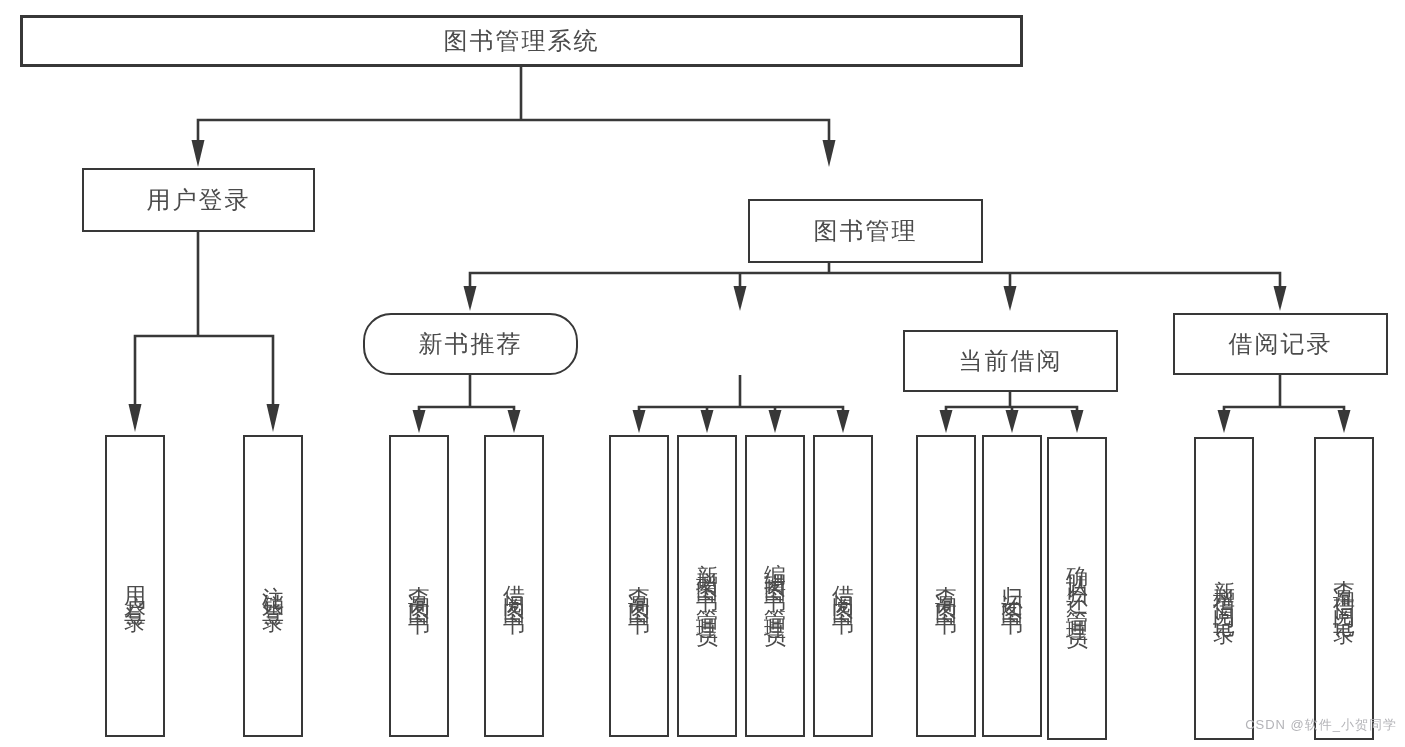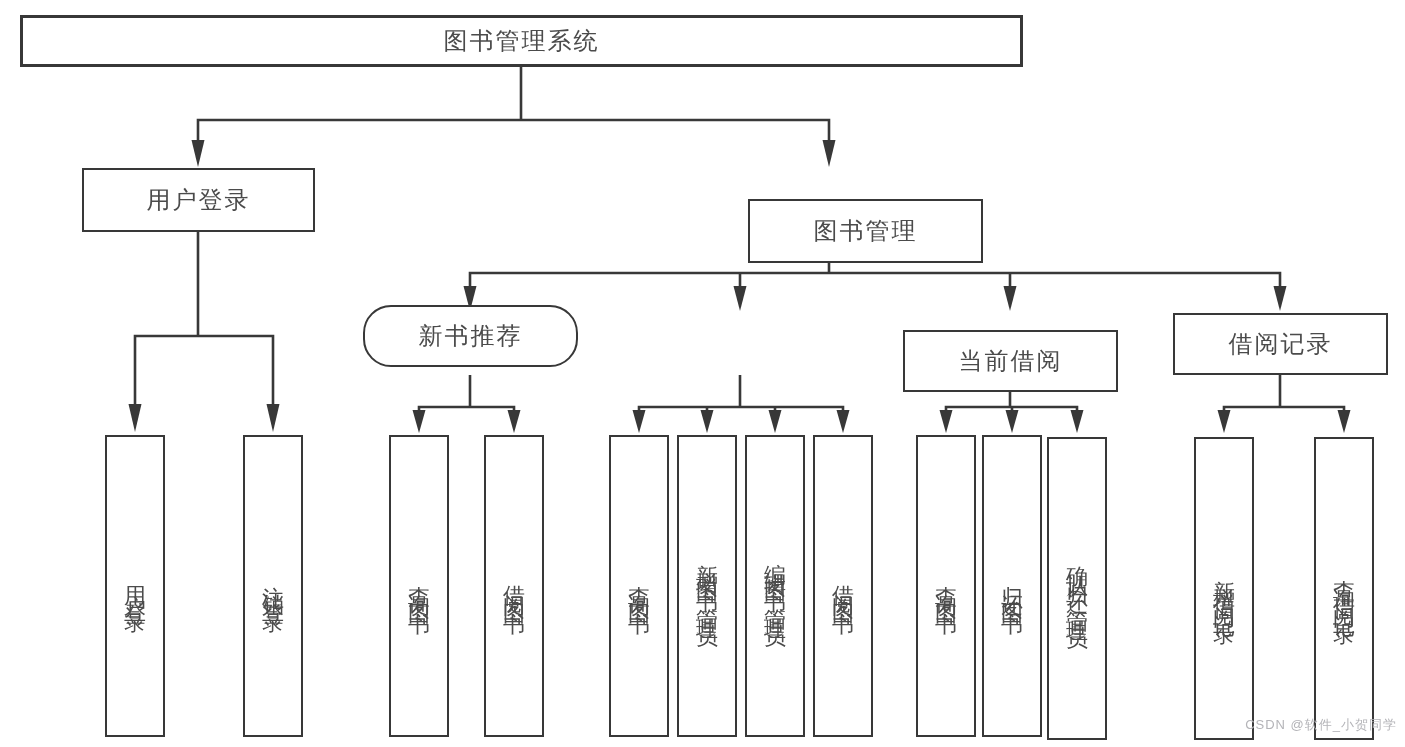--- a/index.html
+++ b/index.html
@@ -108,21 +108,21 @@
     <span>图书管理系统</span>
   </div>
 
   <div class="node h" style="left:82px;top:168px;width:233px;height:64px;">
     <span>用户登录</span>
   </div>
   <div class="node h" style="left:748px;top:168px;width:235px;height:64px;margin-top:31px;">
     <span>图书管理</span>
   </div>
 
-  <div class="node h" style="left:363px;top:305px;width:215px;height:62px;border-radius:28px;">
+  <div class="node h" style="left:363px;top:313px;width:215px;height:62px;border-radius:28px;">
     <span>新书推荐</span>
   </div>
   <div class="node h" style="left:903px;top:330px;width:215px;height:62px;">
     <span>当前借阅</span>
   </div>
   <div class="node h" style="left:1173px;top:313px;width:215px;height:62px;">
     <span>借阅记录</span>
   </div>
 
   <div class="node v" style="left:105px;top:435px;width:60px;height:302px;">

